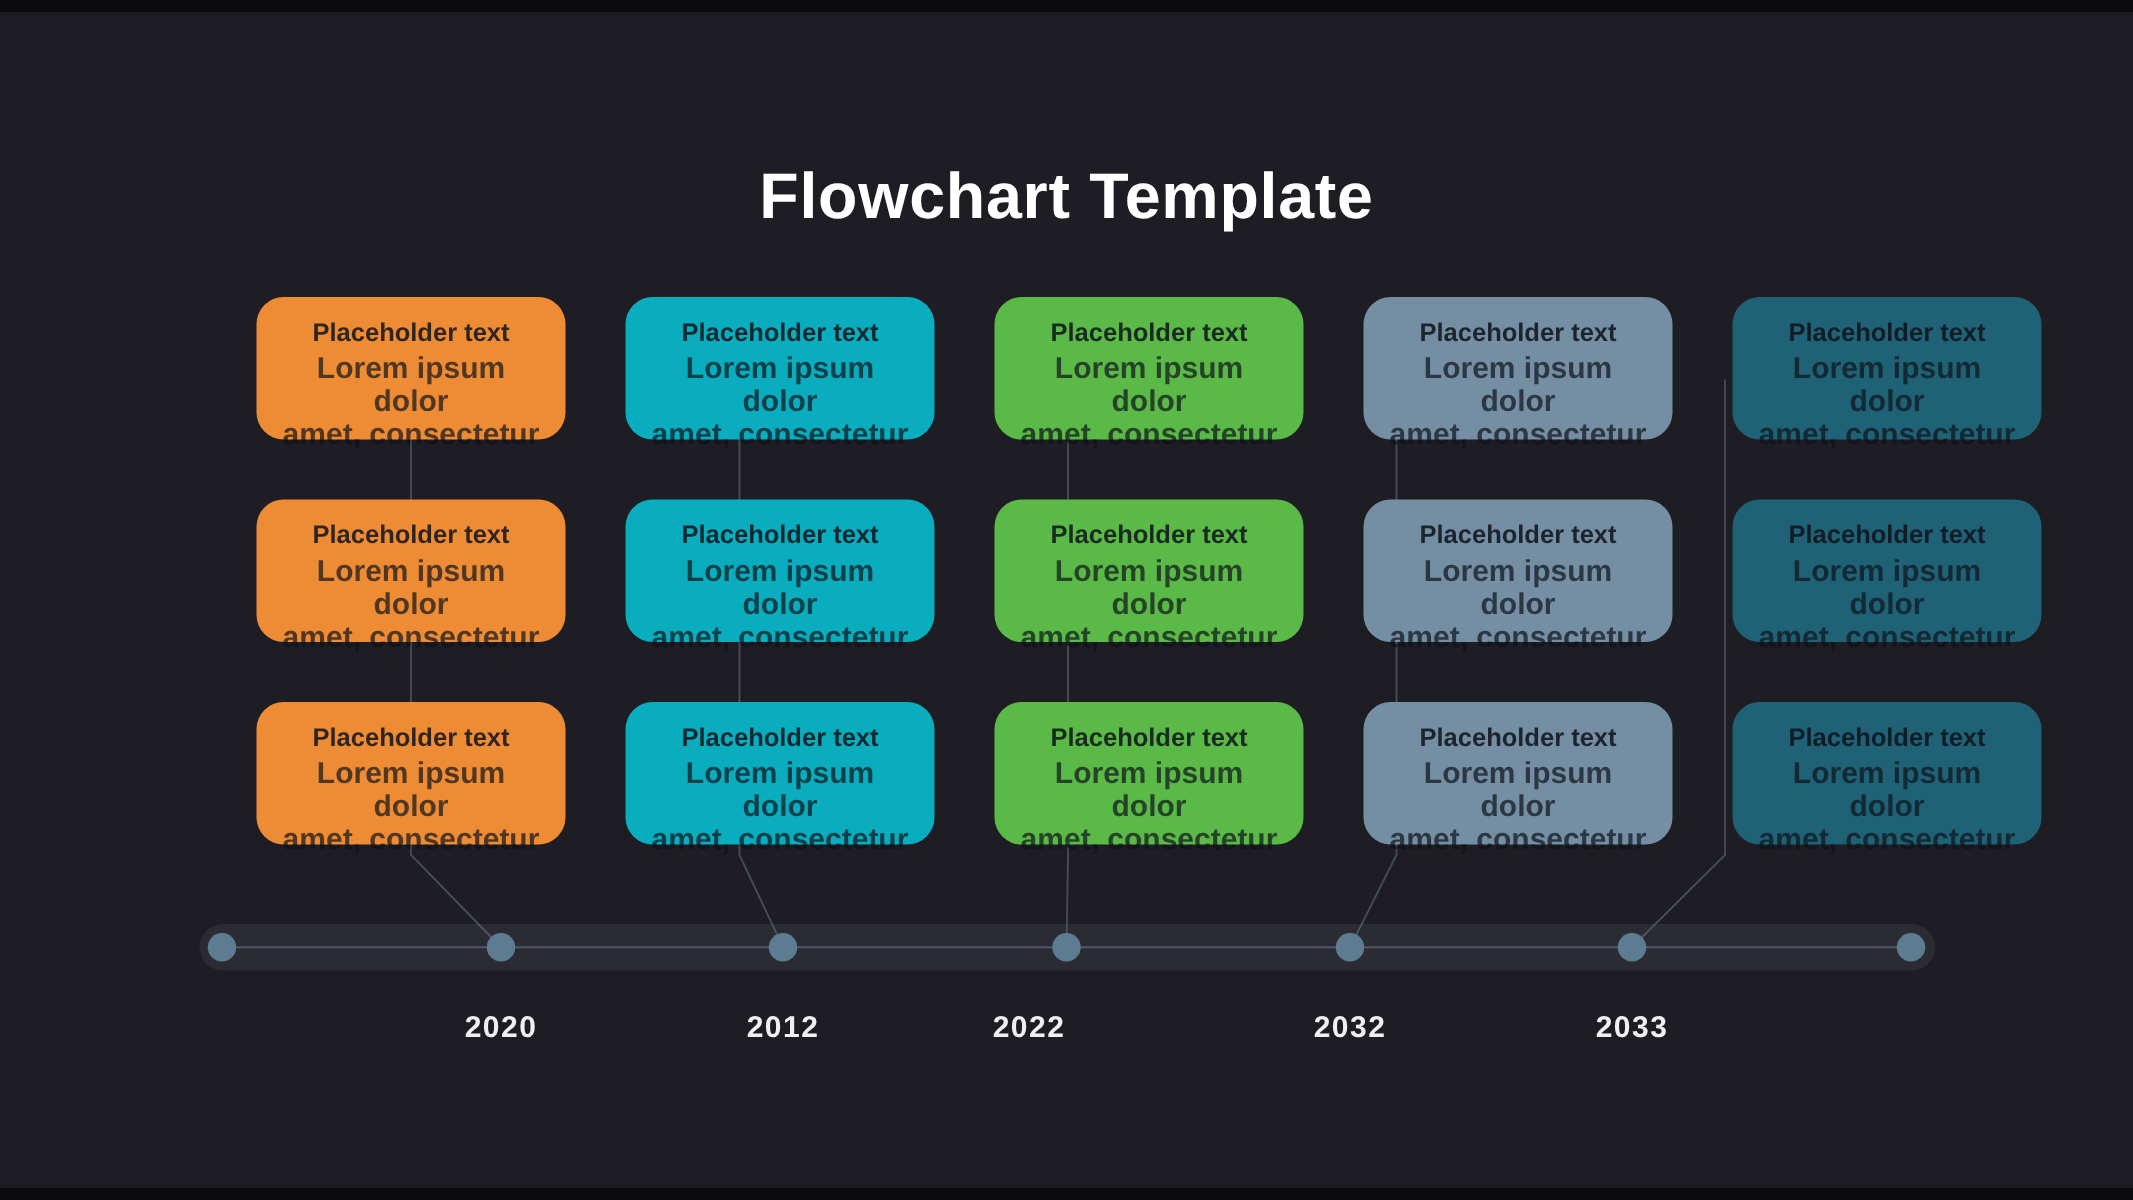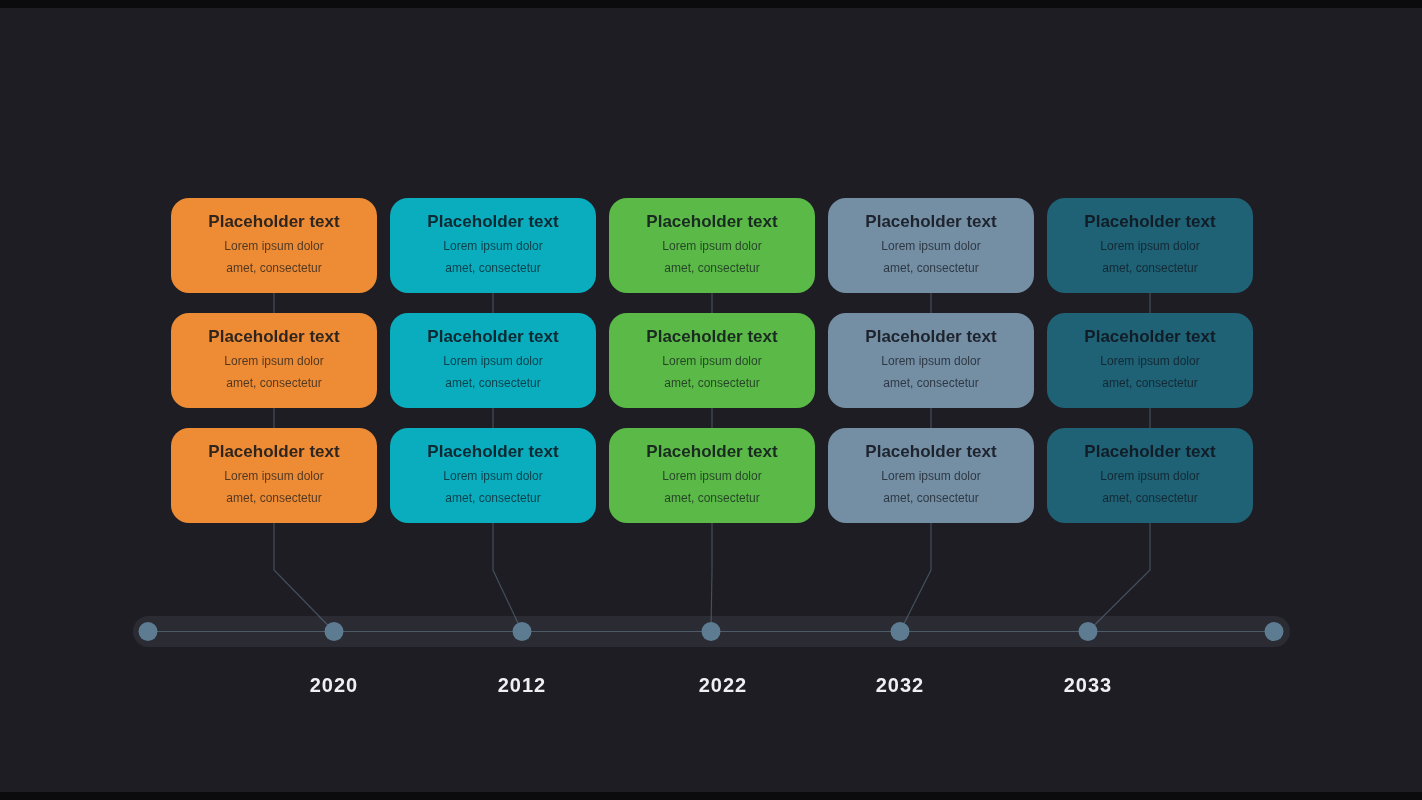--- a/index.html
+++ b/index.html
@@ -80,37 +80,38 @@
   .cards-grid {
     position: absolute;
     left: 171px;
     top: 190px; 
     display: grid;
     grid-template-columns: repeat(5, 206px);
     column-gap: 13px;
     grid-auto-rows: 95px;
     row-gap: 20px;
     z-index: 3;
+    gap: 40px;
   }
   .card {
     border-radius: 18px;
     padding: 11px 14px 0 14px;
     box-sizing: border-box;
     text-align: center;
   }
   .card-title {
     color: var(--card-title-color, rgba(14,18,26,0.85));
     font-size: 17px;
     font-weight: 700;
     line-height: 26px;
   }
   .card-body {
     color: var(--card-body-color, rgba(14,18,26,0.70));
-    font-size: 12px;
-    font-weight: 400;
+    font-size: 20px;
+    font-weight: 700;
     line-height: 22px;
   }
   .card-body .bl { display: block; }
   .year-label {
     position: absolute;
     top: 653px; 
     width: 120px;
     margin-left: -60px;
     text-align: center;
     color: var(--year-color, #F0F0F3);
@@ -123,20 +124,21 @@
 </style>
 </head>
 <body>
 
 <div class="stage">
   <div class="letterbox top"></div>
   <div class="letterbox bottom"></div>
 
   <div class="slide">
 
+    <div class="slide-title">Flowchart Template</div>
 
     <div class="timeline-bar"></div>
 
     <svg class="overlay" viewBox="0 0 1422 784">
 
       <polyline class="connector" points="274,245 274,562 334,623.5"></polyline>
       <polyline class="connector" points="493,245 493,562 522,623.5"></polyline>
       <polyline class="connector" points="712,245 712,562 711,623.5"></polyline>
       <polyline class="connector" points="931,245 931,562 900,623.5"></polyline>
       <polyline class="connector" points="1150,245 1150,562 1088,623.5"></polyline>
@@ -258,18 +260,18 @@
         <div class="card-title">Placeholder text</div>
         <div class="card-body">
             <span class="bl">Lorem ipsum dolor</span>
             <span class="bl">amet, consectetur</span>
           </div>
       </div>
     </div>
 
     <div class="year-label" style="left:334px">2020</div>
     <div class="year-label" style="left:522px">2012</div>
-    <div class="year-label" style="left:723px">2022</div>
+    <div class="year-label" style="left:686px">2022</div>
     <div class="year-label" style="left:900px">2032</div>
     <div class="year-label" style="left:1088px">2033</div>
 
   </div>
 </div>
 
 </body></html>

